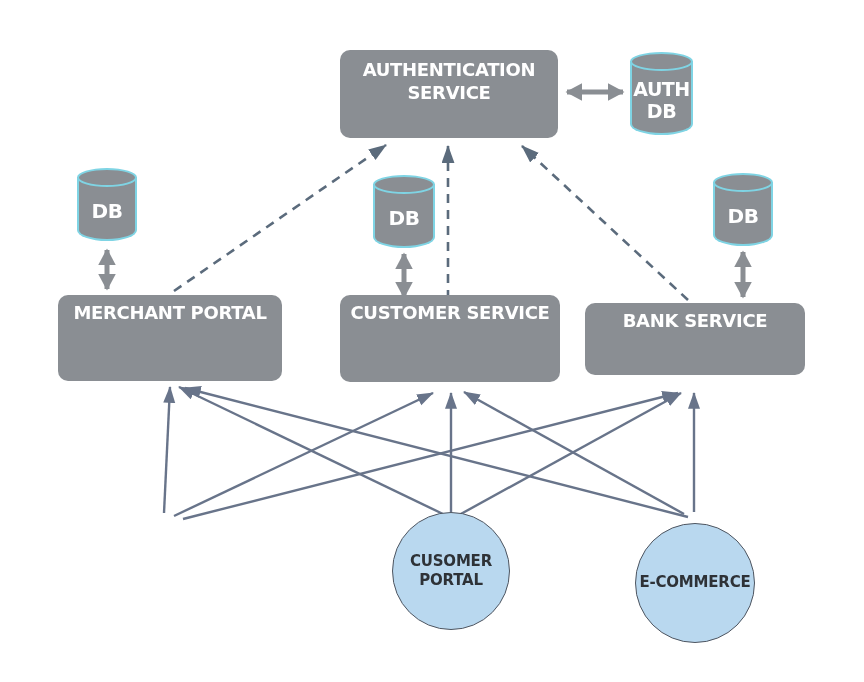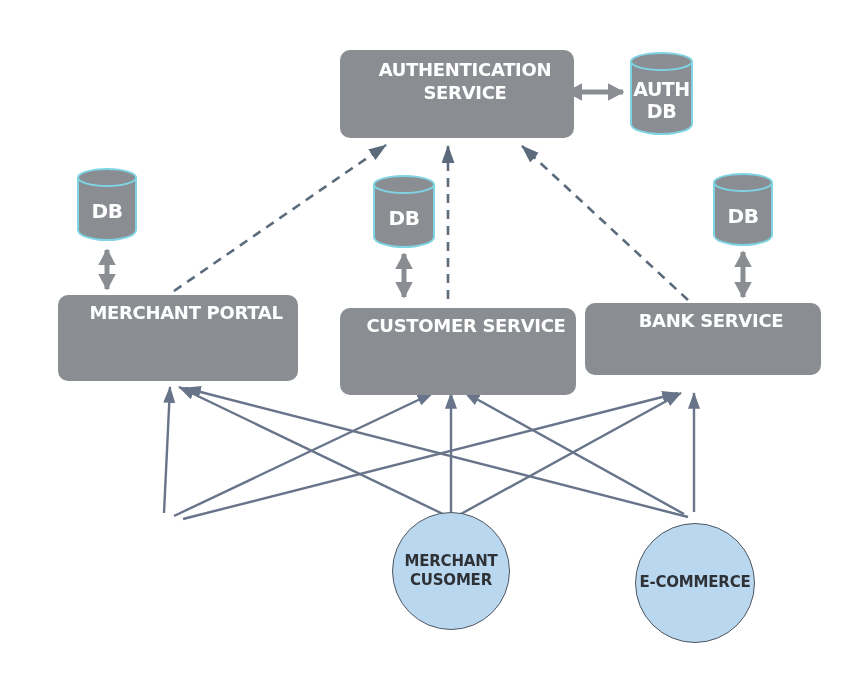--- a/index.html
+++ b/index.html
@@ -20,21 +20,20 @@
   .mk-dash   { fill: var(--dashed-arrow, #5b6b7c); }
   .mk-double { fill: var(--double-arrow, #8a8e93); }
 
   .service {
     position: absolute; z-index: 2;
     background: var(--node-fill, #8a8e93);
     border-radius: 10px;
     color: var(--node-text, #ffffff);
     font-weight: bold; font-size: 18px; letter-spacing: -0.3px;
     text-align: center;
-    padding-left: 16px;
   }
   .service .lbl { display: block; padding-top: 7px; }
   .service .lbl.oneline { white-space: nowrap; }
   .service .lbl.twolines { padding-top: 8px; line-height: 1.3; }
 
   .cyl { position: absolute; z-index: 2; }
   .cyl .cyl-top {
     position: absolute; left: 0; right: 0; top: 0; height: 19px;
     background: var(--node-fill, #8a8e93);
     border: 2px solid var(--db-border, #7fd4e4);
@@ -106,21 +105,21 @@
   </svg>
 
   <div class="service" style="left:340px; top:50px; width:218px; height:88px;">
     <span class="lbl twolines">AUTHENTICATION SERVICE</span>
   </div>
 
   <div class="service" style="left:58px; top:295px; width:224px; height:86px;">
     <span class="lbl oneline">MERCHANT PORTAL</span>
   </div>
 
-  <div class="service" style="left:340px; top:308px; width:220px; height:87px;">
+  <div class="service" style="left:340px; top:295px; width:220px; height:87px;">
     <span class="lbl oneline">CUSTOMER SERVICE</span>
   </div>
 
   <div class="service" style="left:585px; top:303px; width:220px; height:72px;">
     <span class="lbl oneline">BANK SERVICE</span>
   </div>
 
   <div class="cyl" style="left:630px; top:52px; width:63px; height:83px;">
     <div class="cyl-top"></div>
     <div class="cyl-body"></div>
@@ -140,20 +139,20 @@
   </div>
 
   <div class="cyl" style="left:713px; top:173px; width:60px; height:73px;">
     <div class="cyl-top"></div>
     <div class="cyl-body"></div>
     <div class="cyl-label">DB</div>
   </div>
 
 
   <div class="portal" style="left:392px; top:512px; width:118px; height:118px;">
-    <span>MERCHANT CUSOMER</span>
+    <span>CUSOMER PORTAL</span>
   </div>
 
   <div class="portal" style="left:635px; top:523px; width:120px; height:120px;">
     <span>E-COMMERCE</span>
   </div>
 
 </div>
 
 </body></html>

